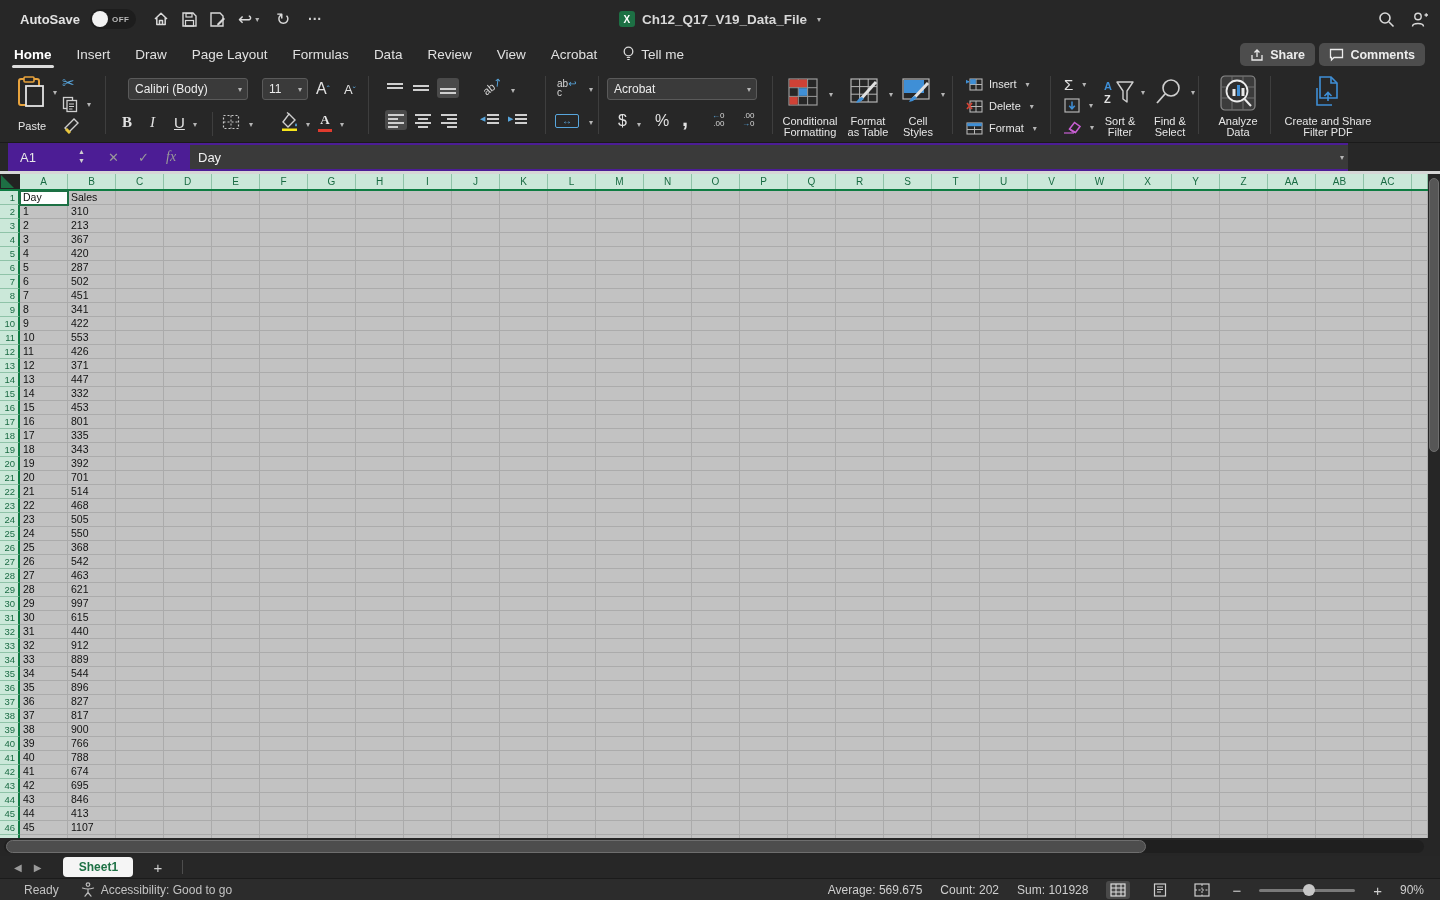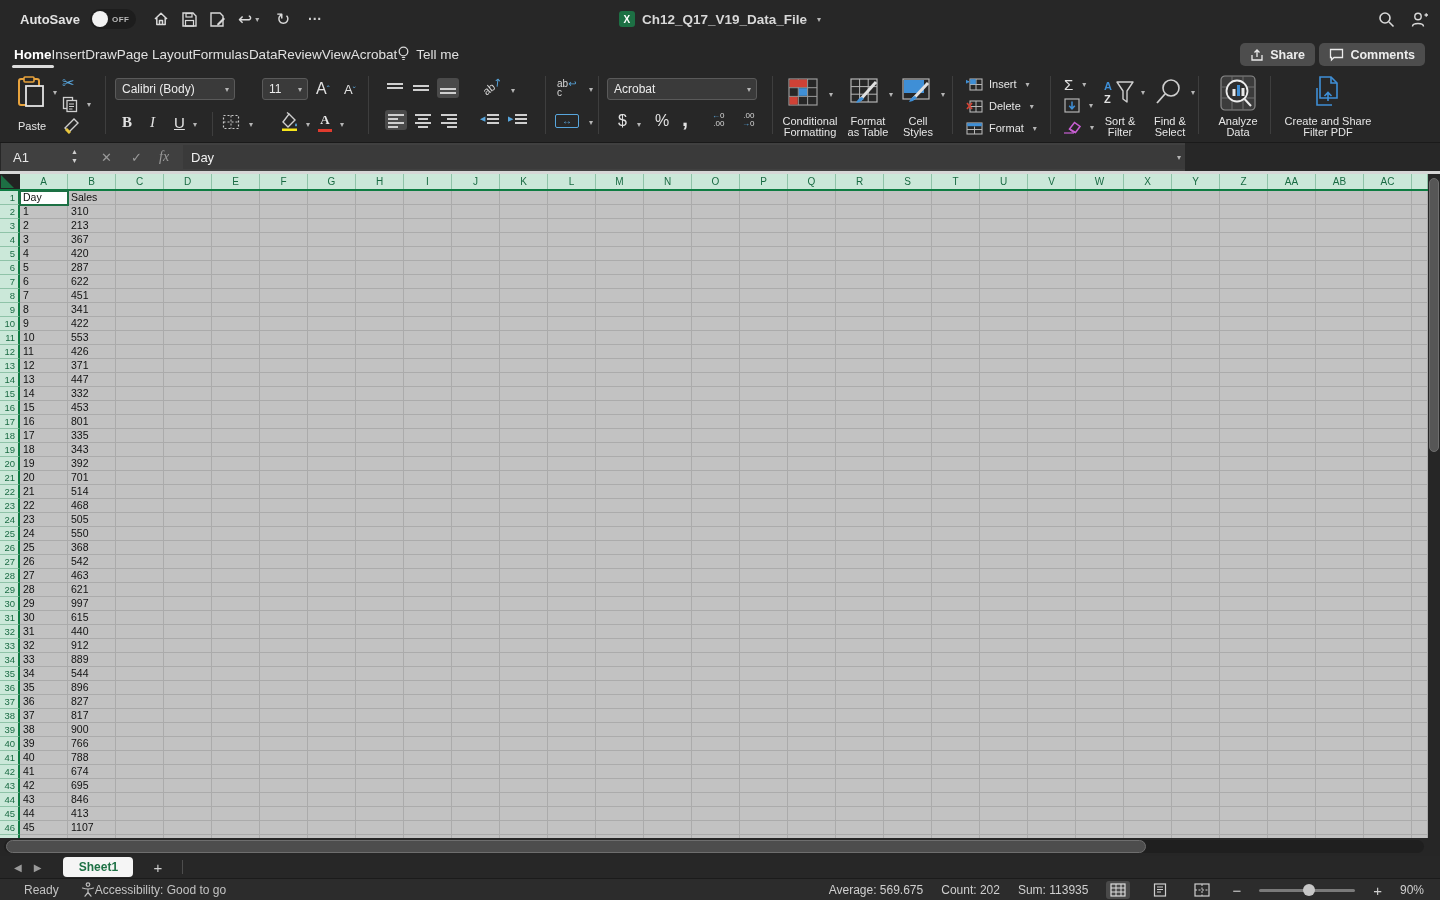--- a/index.html
+++ b/index.html
@@ -14,40 +14,40 @@
   #autosave-toggle { left:90px; width:46px; height:20px; background:#1d1d1d; border-radius:10px; position:absolute; top:9px; display:flex; align-items:center; }
   #autosave-knob { width:16px; height:16px; border-radius:50%; background:#f2f2f2; margin-left:2px; }
   #autosave-state { font-size:8px; font-weight:bold; color:#b9b9b9; margin-left:4px; letter-spacing:.5px; }
   .chev { font-size:8px; color:#b5b5b5; margin-left:3px; }
   .chev::after { content:"▾"; }
   #title-group { position:absolute; left:0; top:0; width:1440px; height:38px; display:flex; align-items:center; justify-content:center; gap:7px; }
   #excel-file-icon { width:16px; height:16px; background:#1d7044; border-radius:3px; color:#fff; font-size:10px; font-weight:bold; display:flex; align-items:center; justify-content:center; }
   #doc-title { font-size:13.5px; font-weight:bold; color:#d8d8d8; }
 
   
-  #tabrow { position:absolute; left:0; top:38px; width:1440px; height:32px; background:#272727; display:flex; align-items:center; padding-left:14px; }
+  #tabrow { position:absolute; left:0; top:38px; width:1440px; height:32px; background:#272727; display:flex; align-items:center; gap:25px; padding-left:14px; }
   .rtab { font-size:13.5px; color:#e0e0e0; position:relative; height:32px; display:flex; align-items:center; cursor:default; white-space:nowrap; gap:6px; }
   .rtab.active { font-weight:bold; color:#fff; }
   .rtab.active::after { content:""; position:absolute; left:-2px; right:-2px; bottom:2px; height:3px; background:#dcdcdc; border-radius:2px; }
   .topbtn { position:absolute; top:43px; height:23px; background:#4d4d4d; border-radius:5px; color:#ececec; font-size:12.5px; font-weight:bold; display:flex; align-items:center; gap:6px; padding:0 10px; }
 
   
   #ribbon { position:absolute; left:0; top:70px; width:1440px; height:73px; background:#272727; border-bottom:1px solid #1a1a1a; }
   .vsep { position:absolute; top:6px; height:58px; width:1px; background:#3e3e3e; }
   .rlbl { position:absolute; font-size:11px; color:#e6e6e6; text-align:center; line-height:11px; white-space:nowrap; }
   .dd { position:absolute; height:22px; background:#3a3a3a; border:1px solid #5a5a5a; border-radius:3px; color:#ececec; font-size:12px; display:flex; align-items:center; padding:0 6px; }
   .dd .chev { position:absolute; right:5px; }
   .glyphbtn { position:absolute; color:#e2e2e2; font-size:13px; display:flex; align-items:center; }
   .bars { display:flex; flex-direction:column; gap:2px; }
   .bars span { display:block; height:2px; background:#cfcfcf; }
   .hl { background:#4a4a4a; border-radius:3px; }
   svg { display:block; }
 
   
-  #formulabar { position:absolute; left:1px; top:143px; width:1184px; height:28px; background:#404040; }
+  #formulabar { position:absolute; left:8px; top:143px; width:1340px; height:28px; background:#4c1d95; }
   #name-box { position:absolute; left:0; top:0; width:88px; height:28px; display:flex; align-items:center; color:#e8e8e8; font-size:13px; padding-left:12px; }
   #name-spinner { position:absolute; left:70px; top:5px; display:flex; flex-direction:column; gap:1px; color:#cfcfcf; font-size:7px; line-height:8px; }
   .fbtn { position:absolute; top:0; height:28px; display:flex; align-items:center; color:#9a9a9a; font-size:13px; }
   #formula-field { position:absolute; left:182px; top:2px; right:0; height:24px; background:#3a3a3a; display:flex; align-items:center; color:#f0f0f0; font-size:13px; padding-left:8px; }
   #hairline { position:absolute; left:0; top:171px; width:1440px; height:3px; background:#d6d6d6; }
 
   
   #sheet { position:absolute; left:0; top:174px; width:1428px; height:664px; overflow:hidden; background:#c2c2c2; }
   #hdr-row { display:flex; height:17px; background:#cbe8d9; border-bottom:2px solid #0e7c42; }
   #corner { width:20px; height:15px; background:#222; position:relative; }
@@ -186,21 +186,21 @@
   </div>
   <span class="chev abs" style="left:84px;top:30px"></span>
   <div class="abs" style="left:62px;top:46px">
     <svg width="20" height="18" viewBox="0 0 20 18">
         <path d="M3 12 L12 3 L16 7 L7 16 Z" fill="none" stroke="#cfcfcf" stroke-width="1.4"></path>
         <path d="M4 13 L8 17" stroke="#e8c63d" stroke-width="3"></path>
       </svg>
   </div>
   <div class="vsep" style="left:105px"></div>
 
-  <div class="dd" style="left:115px;top:8px;width:120px">
+  <div class="dd" style="left:128px;top:8px;width:120px">
     <span>Calibri (Body)</span>
       <span class="chev"></span>
   </div>
   <div class="dd" style="left:262px;top:8px;width:46px">
     <span>11</span>
       <span class="chev"></span>
   </div>
   <div class="glyphbtn" style="left:316px;top:10px;font-size:16px">A<sup style="color:#58a6dd;font-size:9px">ˆ</sup></div>
   <div class="glyphbtn" style="left:344px;top:12px;font-size:13px">A<sup style="color:#58a6dd;font-size:9px">ˇ</sup></div>
   <div class="glyphbtn" style="left:122px;top:44px;font-size:15px;font-weight:bold;font-family:'Liberation Serif',serif">B</div>
@@ -697,21 +697,21 @@
         <div class="cell"></div>
         <div class="cell"></div>
         <div class="cell"></div>
         <div class="cell"></div>
         <div class="cell"></div>
         <div class="cell" style="width: 16px;"></div>
       </div>
       <div class="grid-row">
         <div class="row-hdr">7</div>
         <div class="cell">6</div>
-        <div class="cell">622</div>
+        <div class="cell">502</div>
         <div class="cell"></div>
         <div class="cell"></div>
         <div class="cell"></div>
         <div class="cell"></div>
         <div class="cell"></div>
         <div class="cell"></div>
         <div class="cell"></div>
         <div class="cell"></div>
         <div class="cell"></div>
         <div class="cell"></div>
@@ -2077,25 +2077,25 @@
 </div>
 
 <div id="statusbar">
   <span style="margin-left:24px">Ready</span>
   <span style="margin-left:22px">
     <svg width="14" height="15" viewBox="0 0 14 15">
         <circle cx="7" cy="2.6" r="1.8" fill="none" stroke="#bdbdbd" stroke-width="1.2"></circle>
         <path d="M1.5 6 Q7 8 12.5 6 M7 7.5 V10.5 M7 10.5 L4 14.2 M7 10.5 L10 14.2" fill="none" stroke="#bdbdbd" stroke-width="1.2" stroke-linecap="round"></path>
       </svg>
   </span>
-  <span style="">Accessibility: Good to go</span>
+  <span style="margin-left:6px">Accessibility: Good to go</span>
   <div id="status-right">
     <span>Average: 569.675</span>
     <span>Count: 202</span>
-    <span>Sum: 113935</span>
+    <span>Sum: 101928</span>
     <span class="viewbtn hl">
       <svg width="16" height="14" viewBox="0 0 16 14">
           <rect x="1" y="1" width="14" height="12" fill="none" stroke="#dedede" stroke-width="1.2"></rect>
           <path d="M1 5 H15 M1 9 H15 M6 1 V13 M11 1 V13" stroke="#dedede" stroke-width="1"></path>
         </svg>
     </span>
     <span class="viewbtn">
       <svg width="16" height="14" viewBox="0 0 16 14">
           <rect x="2.5" y="1" width="11" height="12" fill="none" stroke="#cfcfcf" stroke-width="1.2"></rect>
           <path d="M5 4 H11 M5 6.5 H11 M5 9 H9" stroke="#cfcfcf" stroke-width="1"></path>

